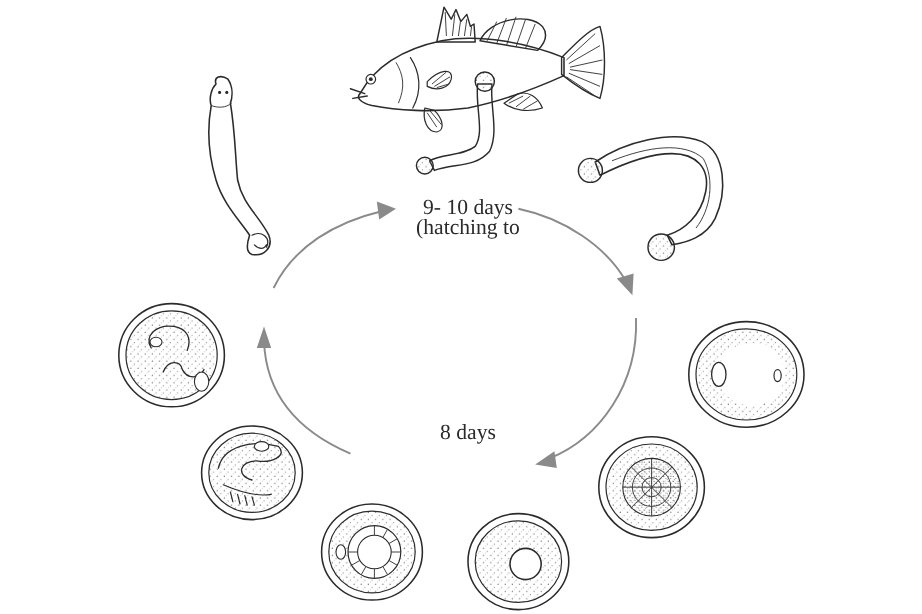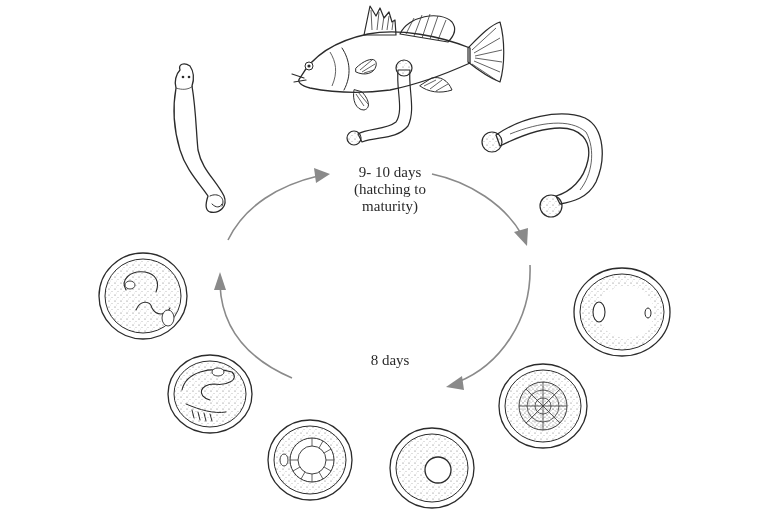--- a/index.html
+++ b/index.html
@@ -1,21 +1,21 @@
 <!DOCTYPE html>
 <html><head>
 <meta charset="utf-8">
 <style>
   html, body { margin: 0; padding: 0; background: #ffffff; }
   body { width: 768px; height: 512px; overflow: hidden; position: relative; }
   #canvas { position: absolute; left: 0; top: 0; width: 768px; height: 512px; }
   .label {
     position: absolute;
     font-family: "Liberation Serif", "DejaVu Serif", serif;
-    font-size: 15px;
+    font-size: 18px;
     line-height: 17px;
     color: #2a2a2a;
     text-align: center;
     white-space: nowrap;
   }
   .label span { display: block; }
   .ink { stroke: #2b2b2b; fill: none; stroke-linecap: round; stroke-linejoin: round; }
   .ink-thin { stroke: #3a3a3a; fill: none; stroke-width: 0.8; }
   .arrow { stroke: #8a8a8a; stroke-width: 1.6; fill: none; }
   .arrow-head { fill: #8a8a8a; }
@@ -170,18 +170,17 @@
     <ellipse cx="622" cy="312" rx="42" ry="38" fill="url(#stipple)" stroke="#2b2b2b" stroke-width="1"></ellipse>
     <ellipse cx="626" cy="312" rx="28" ry="26" fill="#fff" stroke="none"></ellipse>
     <ellipse cx="599" cy="312" rx="6" ry="10" fill="#fff" stroke="#2b2b2b" stroke-width="1.1"></ellipse>
     <ellipse cx="648" cy="313" rx="3" ry="5" fill="#fff" stroke="#2b2b2b" stroke-width="1"></ellipse>
   </g>
 </svg>
 
 <div class="label" style="left:322px; top:164px; width:136px;">
   <span>9- 10 days</span>
   <span>(hatching to</span>
-  <span>maturity)</span>
 </div>
 
 <div class="label" style="left:322px; top:352px; width:136px;">
   <span>8 days</span>
 </div>
 
 </body></html>

